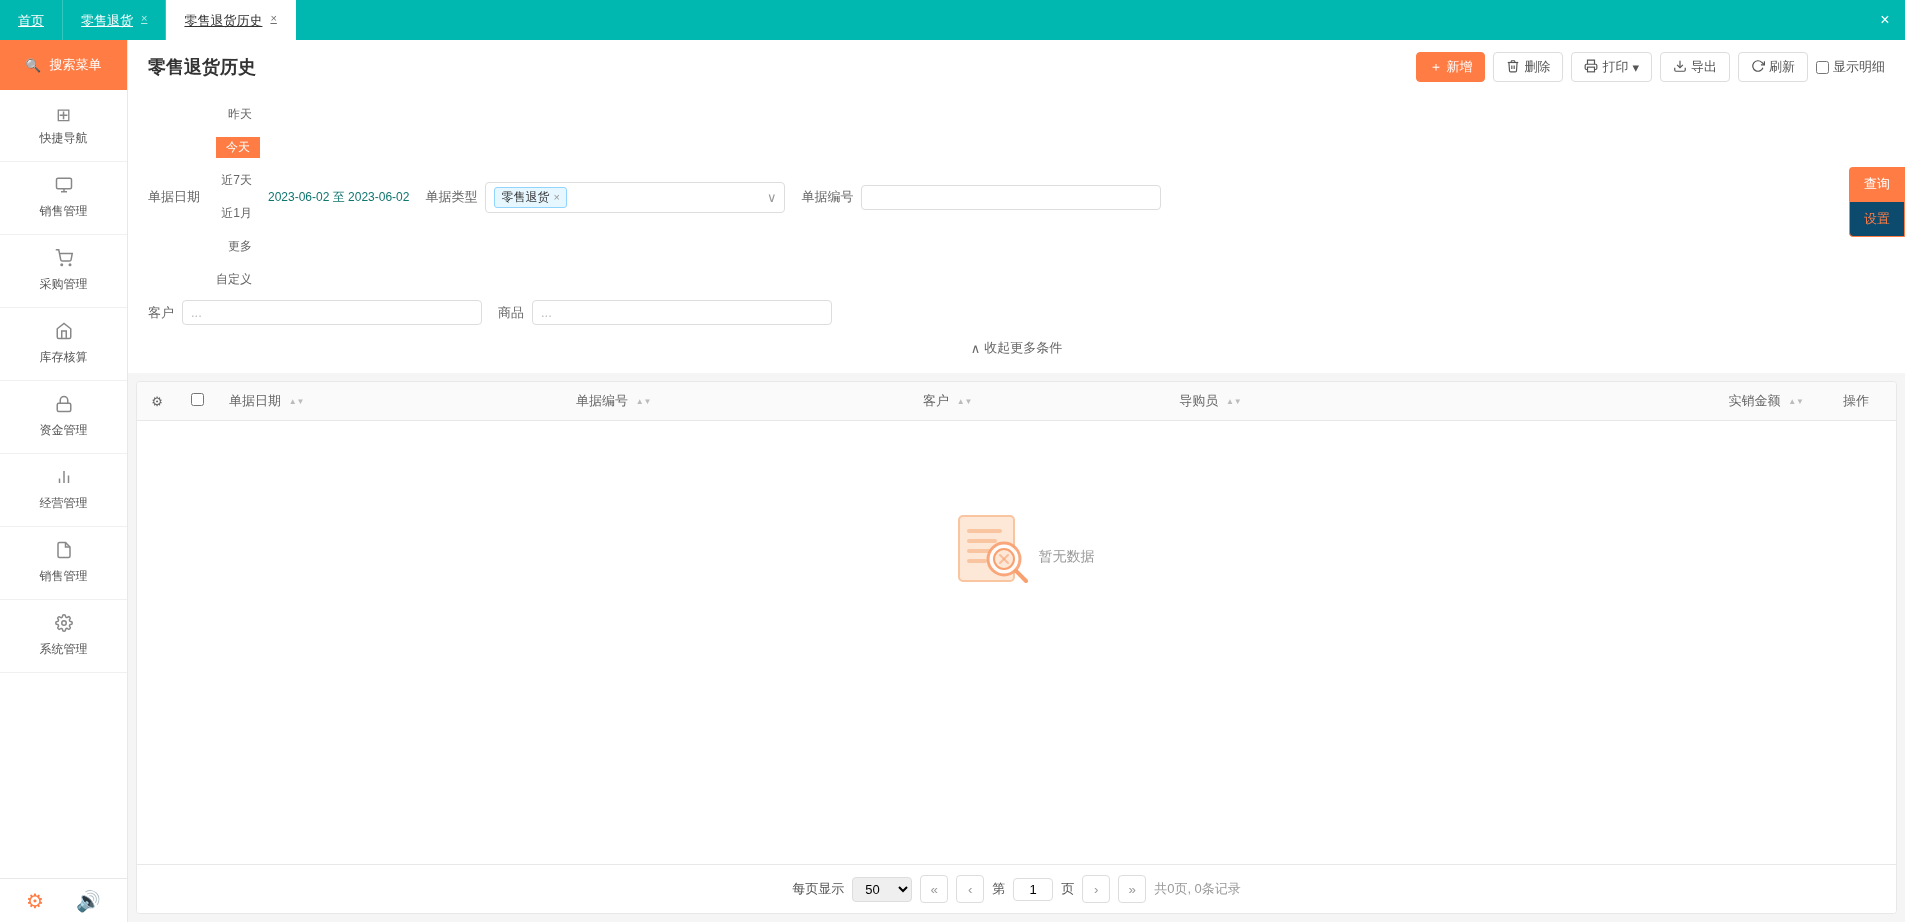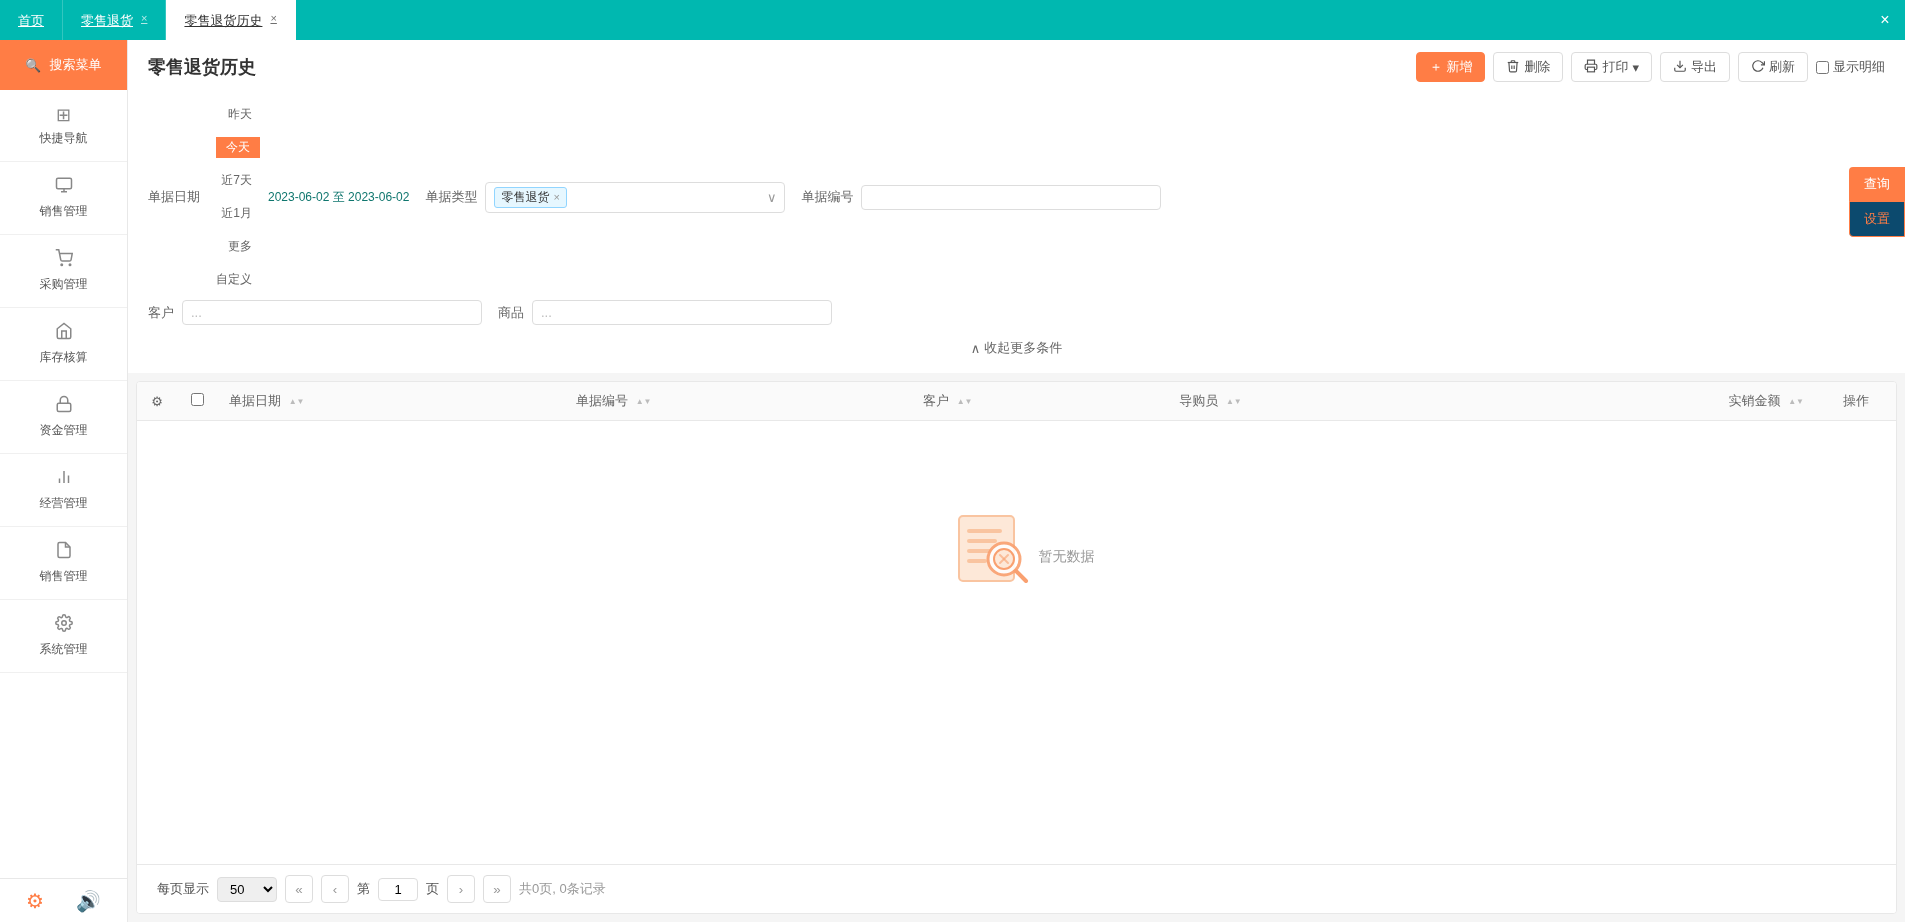--- a/index.html
+++ b/index.html
@@ -313,21 +313,21 @@
     }
     .empty-text {
       color: #999;
       font-size: 14px;
     }
 
     
     .pagination {
       display: flex;
       align-items: center;
-      justify-content: flex-start;
+      justify-content: center;
       padding: 10px 20px;
       border-top: 1px solid #e8e8e8;
       background: #fff;
       gap: 8px;
       font-size: 13px;
       color: #555;
     }
     .pagination-select {
       border: 1px solid #ddd;
       border-radius: 4px;

